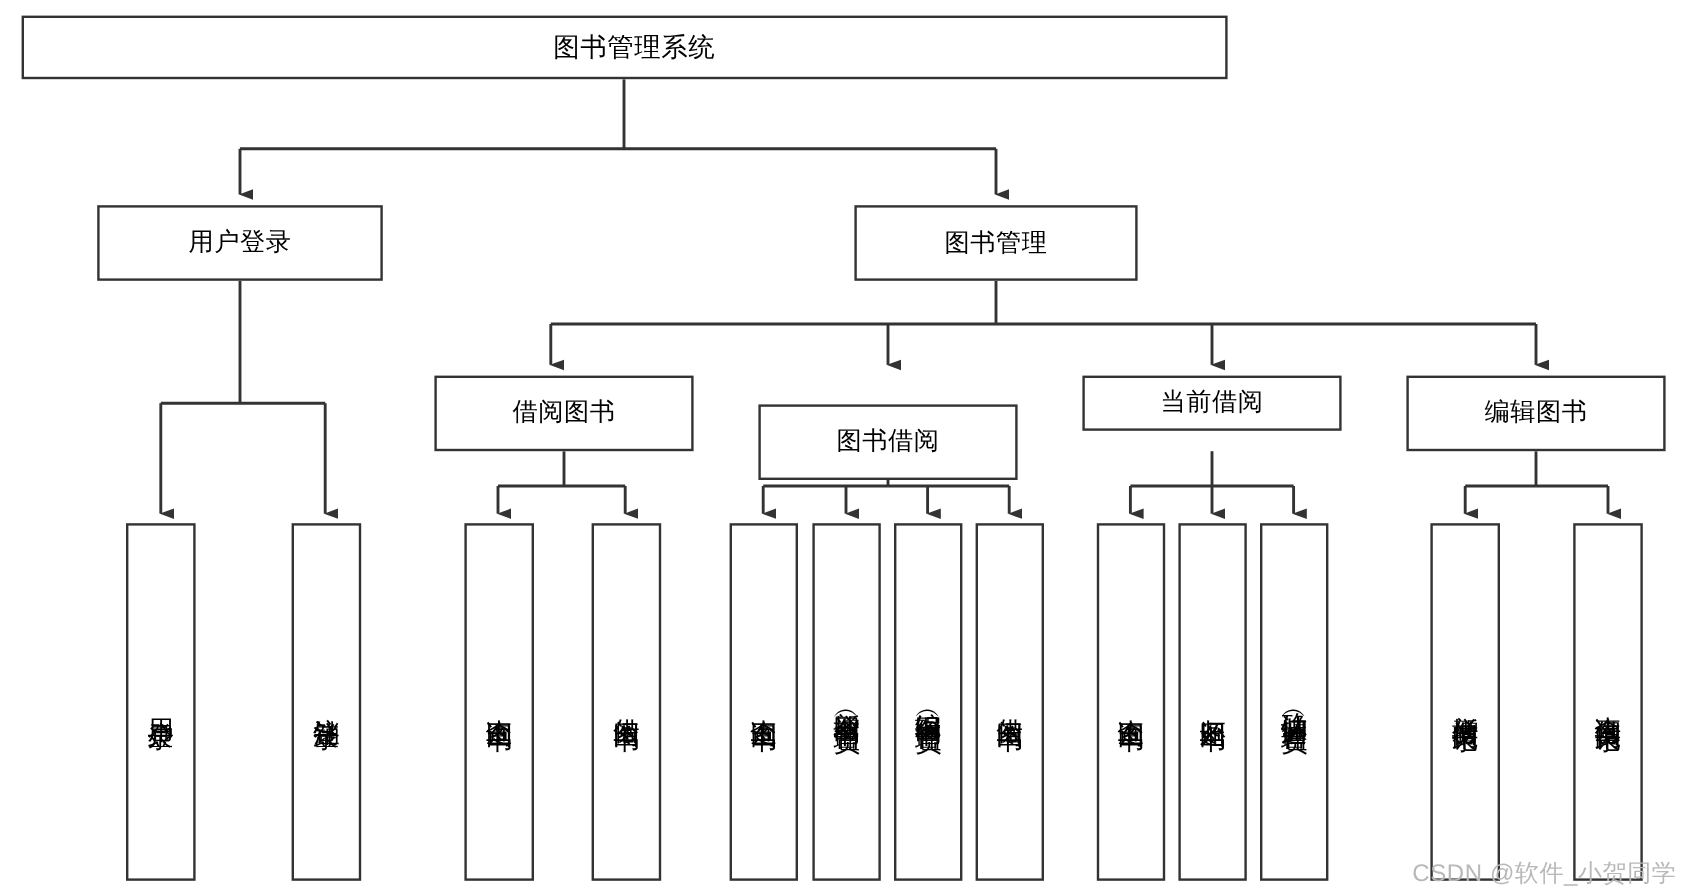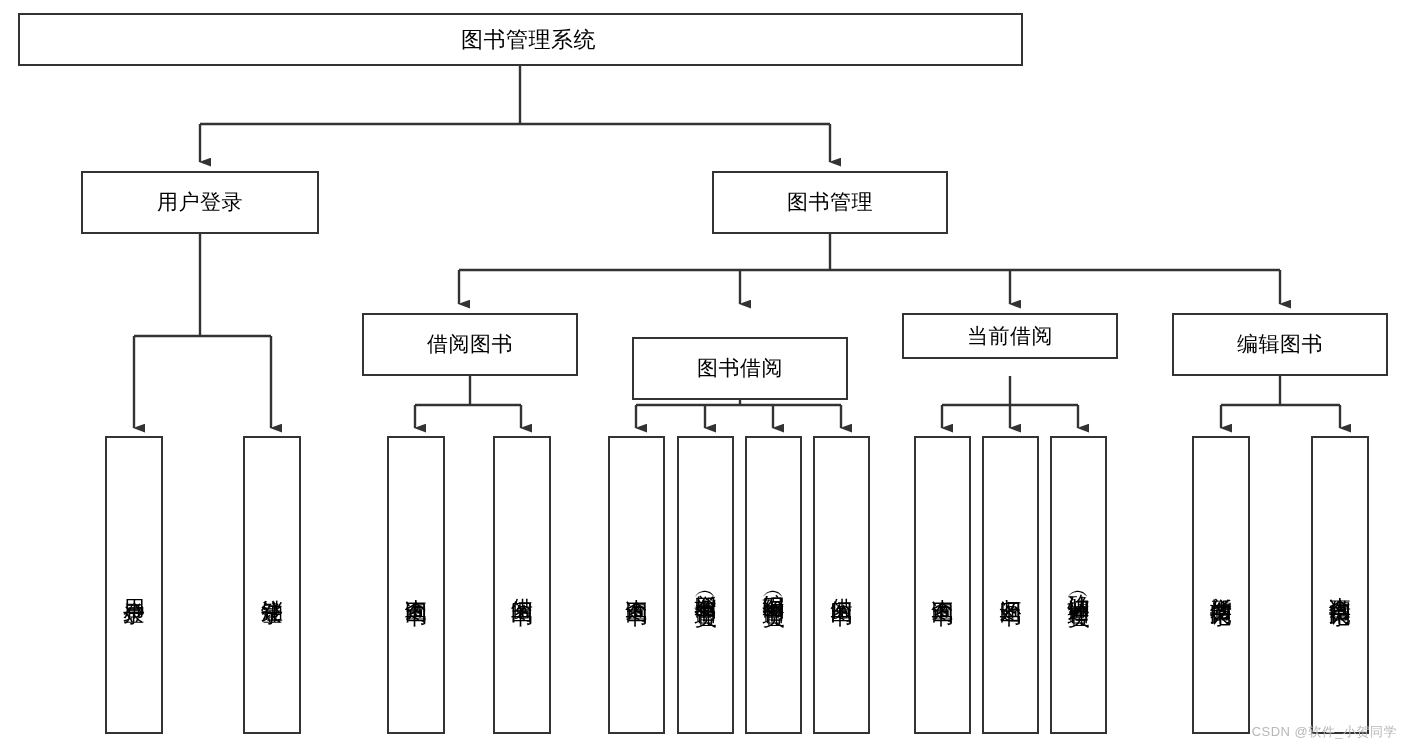--- a/index.html
+++ b/index.html
@@ -55,21 +55,21 @@
   .node.v .vtext {
     writing-mode: vertical-rl;
     text-orientation: upright;
     display: block;
     white-space: nowrap;
   }
   .watermark {
     position: absolute;
     right: 8px;
     bottom: 6px;
-    font-size: 13px;
+    font-size: 20px;
     color: #b8b8b8;
     letter-spacing: 0.5px;
     white-space: nowrap;
   }
 </style>
 </head>
 <body>
 
 <div id="canvas">
 

